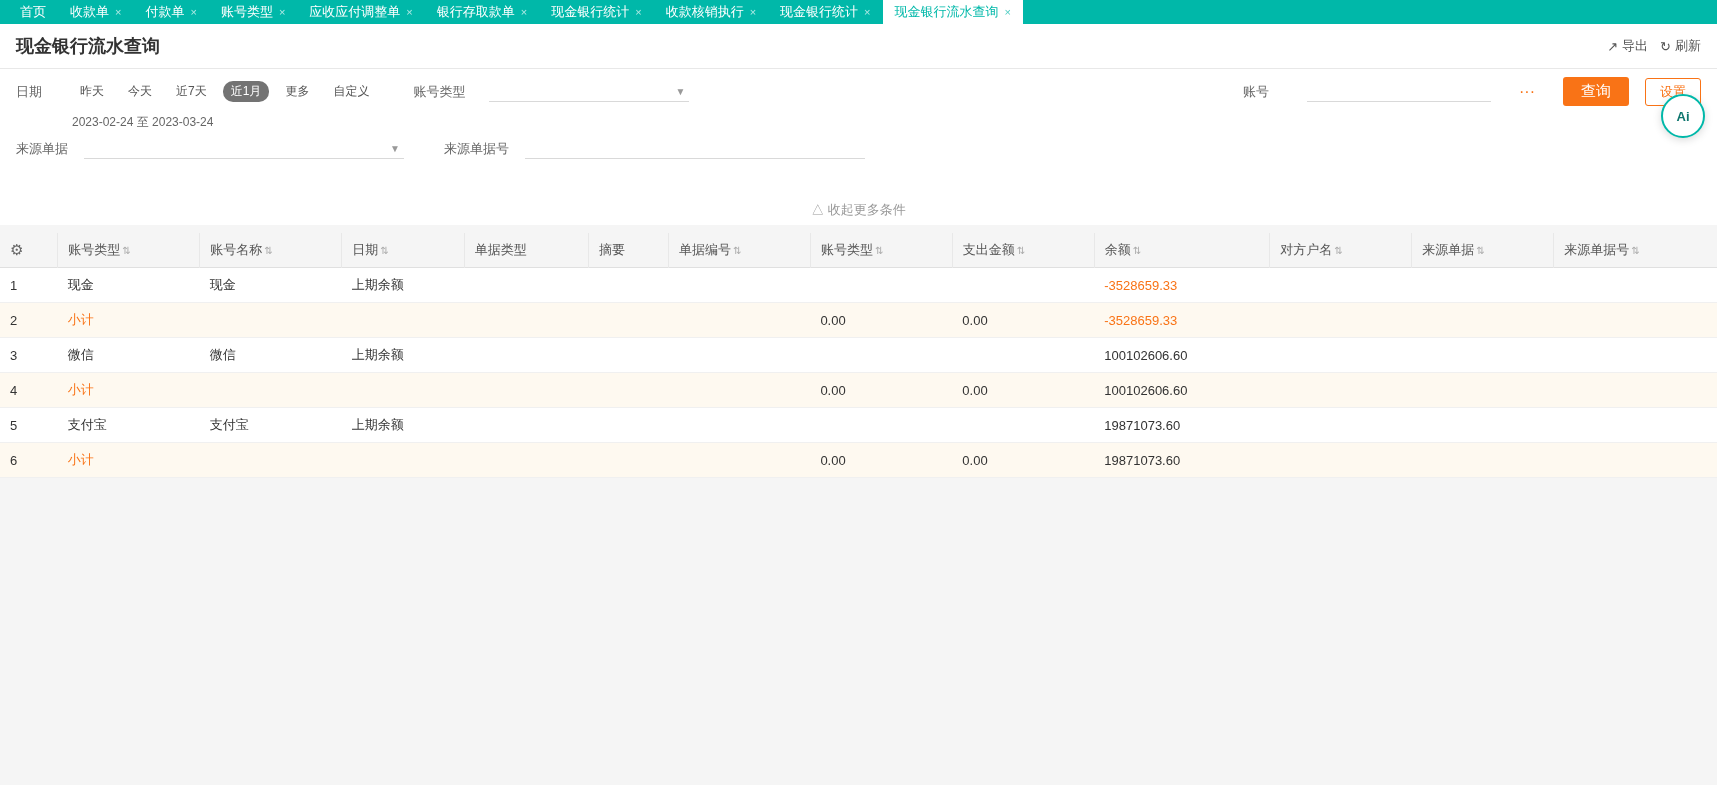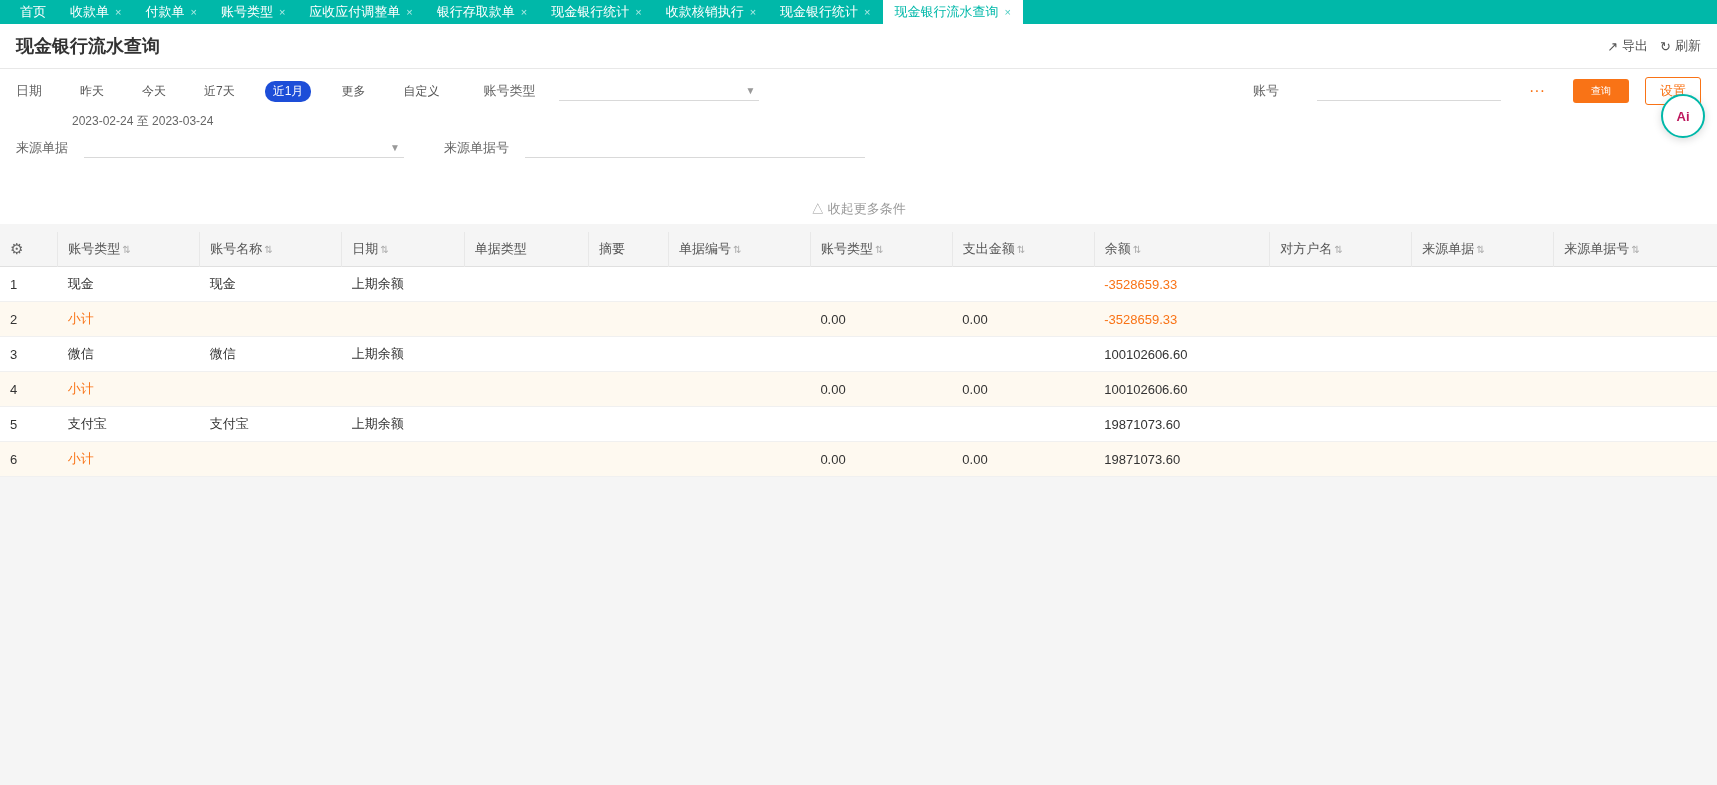--- a/index.html
+++ b/index.html
@@ -68,32 +68,32 @@
       gap: 16px;
       margin-bottom: 8px;
     }
     .filter-label {
       color: #666;
       white-space: nowrap;
       min-width: 40px;
     }
     .date-options {
       display: flex;
-      gap: 22px;
+      gap: 8px;
       align-items: flex-end;
     }
     .date-btn {
       padding: 2px 8px;
       border-radius: 3px;
       cursor: pointer;
       color: #555;
       font-size: 12px;
     }
     .date-btn.active {
-      background: #1d4ed8;
+      background: #737373;
       color: #fff;
       border-radius: 10px;
     }
     .date-range {
       color: #666;
       font-size: 12px;
     }
     .select-wrapper {
       position: relative;
       display: inline-flex;
@@ -133,21 +133,21 @@
       cursor: pointer;
       padding: 0 4px;
     }
     .query-btn {
       background: #f97316;
       color: #fff;
       border: none;
       padding: 5px 18px;
       border-radius: 3px;
       cursor: pointer;
-      font-size: 10px;
+      font-size: 15px;
     }
     .settings-btn {
       background: #fff;
       color: #f97316;
       border: 1px solid #f97316;
       padding: 4px 14px;
       border-radius: 3px;
       cursor: pointer;
       font-size: 13px;
     }
@@ -218,21 +218,21 @@
       background: #fff;
       border: 2px solid #00b8a9;
       border-radius: 50%;
       width: 44px;
       height: 44px;
       display: flex;
       align-items: center;
       justify-content: center;
       font-size: 16px;
       font-weight: bold;
-      color: #be185d;
+      color: #0f766e;
       cursor: pointer;
       box-shadow: 0 2px 8px rgba(0,0,0,0.15);
     }
   </style>
 </head>
 <body>
 
 <div class="top-nav">
   <div class="nav-item">
     <span>首页</span>

